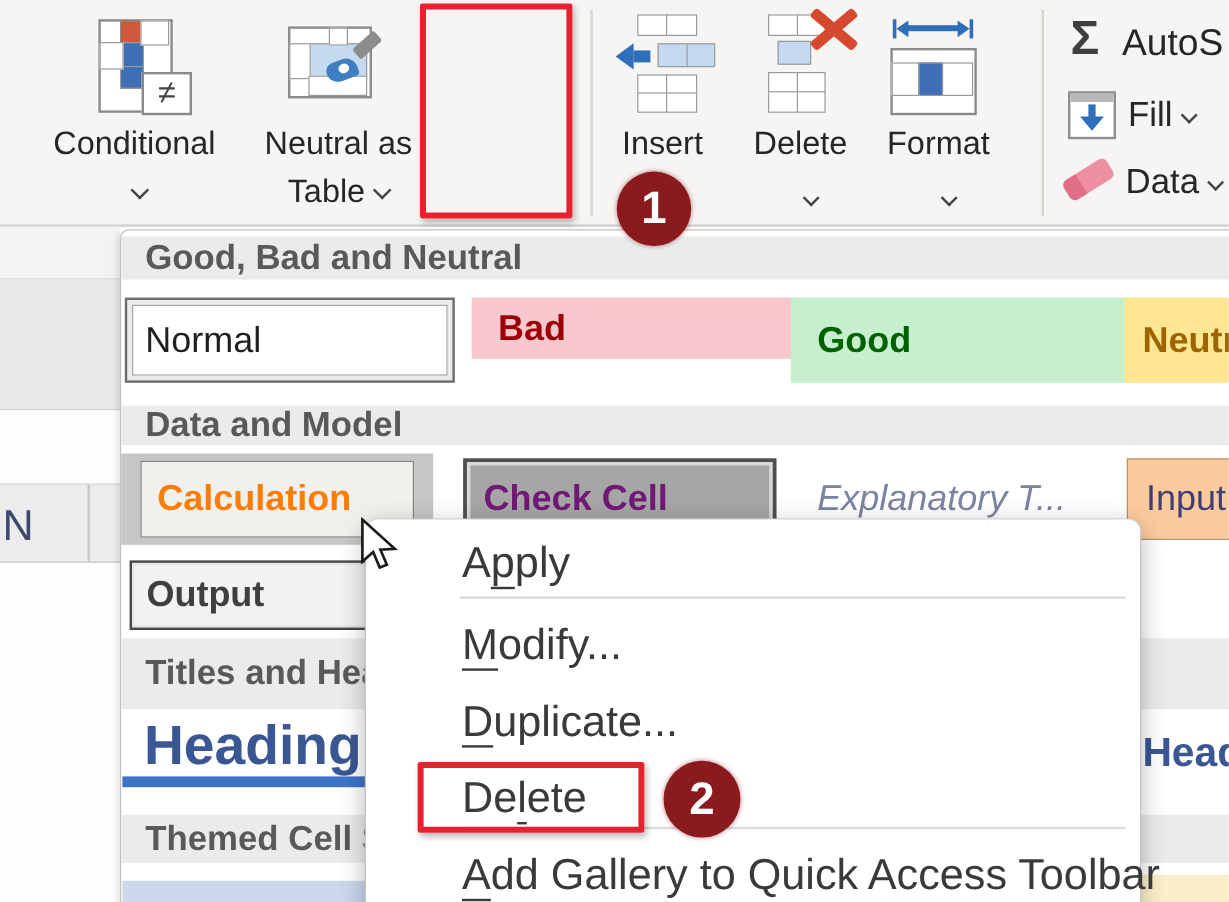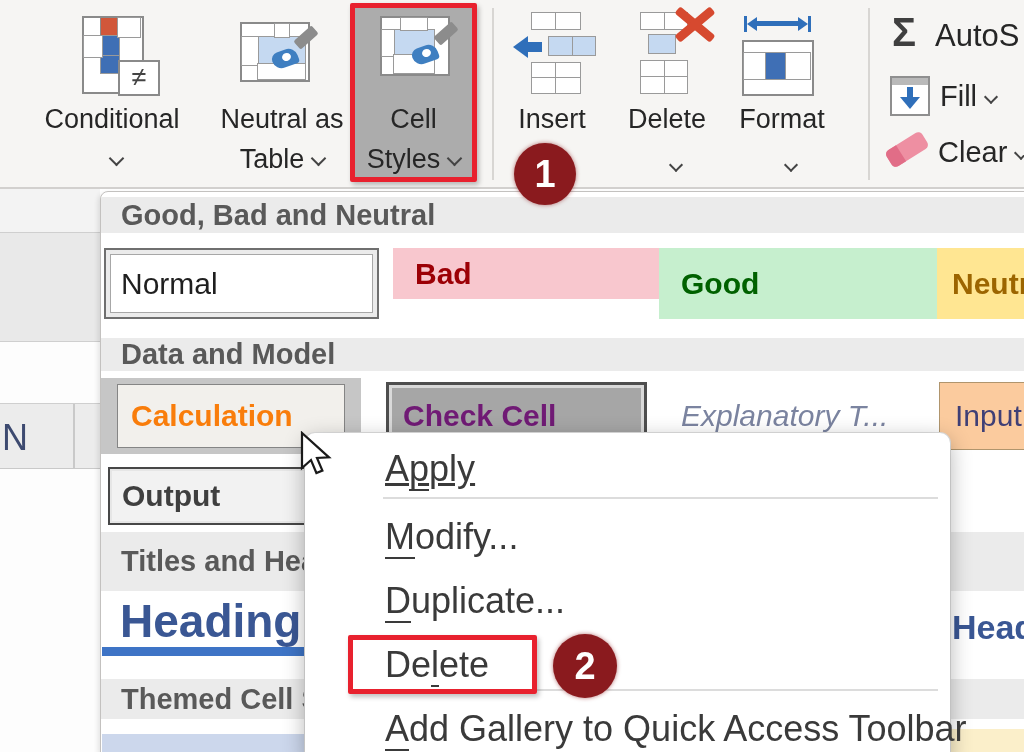--- a/index.html
+++ b/index.html
@@ -99,35 +99,20 @@
       </div>
       <div class="brush" style="left:268px;top:30px;">
         <div class="handle"></div>
           <div class="tip"></div>
           <div class="dot"></div>
       </div>
       <div class="rb-label" style="left:212px;top:104px;width:140px;"><span>Neutral as</span></div>
       <div class="rb-label" style="left:212px;top:144px;width:140px;"><span>Table</span><span class="chev"></span></div>
     </div>
 
-    <div class="cellstyles-btn">
-      <div class="grid-ic" style="left:28px;top:12px;width:66px;height:56px;background:#fff;">
-        <div class="gcell" style="left:11px;top:11px;width:40px;height:26px;background:#c5d9f1;border-color:#9a9a9a;"></div>
-        <div class="gcell" style="left:-1px;top:11px;width:12px;height:26px;"></div>
-        <div class="gcell" style="left:18px;top:-1px;width:26px;height:12px;"></div>
-        <div class="gcell" style="left:11px;top:36px;width:40px;height:18px;"></div>
-      </div>
-      <div class="brush" style="left:56px;top:22px;">
-        <div class="handle"></div>
-          <div class="tip"></div>
-          <div class="dot"></div>
-      </div>
-      <div class="rb-label" style="left:0px;top:100px;width:123px;"><span>Cell</span></div>
-      <div class="rb-label" style="left:0px;top:140px;width:123px;"><span>Styles</span><span class="chev"></span></div>
-    </div>
 
     <div class="ribbon-sep" style="left:492px;"></div>
 
     <div>
       <div>
         <div class="gcell" style="left:531px;top:12px;width:24px;height:16px;"></div>
         <div class="gcell" style="left:555px;top:12px;width:24px;height:16px;"></div>
         <div style="position:absolute;left:513px;top:36px;width:0;height:0;border-top:11px solid transparent;border-bottom:11px solid transparent;border-right:15px solid #2f6fba;"></div>
         <div style="position:absolute;left:528px;top:42px;width:14px;height:10px;background:#2f6fba;"></div>
         <div class="gcell" style="left:548px;top:36px;width:24px;height:18px;background:#c5d9f1;"></div>
@@ -185,21 +170,21 @@
           <div class="bar"></div>
           <div class="stem"></div>
           <div class="head"></div>
         </div>
       <div class="ed-label" style="left:940px;top:80px;"><span>Fill</span><span class="chev sm"></span></div>
     </div>
     <div>
       <div class="eraser">
           <div class="cap"></div>
         </div>
-      <div class="ed-label" style="left:938px;top:136px;"><span>Clear</span><span class="chev sm"></span></div>
+      <div class="ed-label" style="left:938px;top:136px;"><span>Data</span><span class="chev sm"></span></div>
     </div>
   </div>
 
   <div class="ws">
     <div class="b1"></div>
       <div class="b2"></div>
       <div class="b3"></div>
       <div class="b4"></div>
     <div class="vline"></div>
     <div class="ntext">N</div>
@@ -255,21 +240,21 @@
 
     <div class="band" style="top:487px;height:40px;">
       <div class="btxt clipbox" style="width:183px;">Themed Cell Styles</div>
     </div>
 
     <div class="frag" style="left:1px;top:542px;width:277px;height:19px;background:#ccd7ec;"></div>
     <div class="frag" style="left:836px;top:537px;width:90px;height:24px;background:#fbefca;"></div>
   </div>
 
   <div class="cmenu">
-    <div class="mi" style="top:8px;height:56px;text-decoration:underline;">
+    <div class="mi" style="top:8px;height:56px;">
       <span><span>A</span><span class="acc">p</span><span>ply</span></span>
     </div>
     <div class="msep" style="top:64px;"></div>
     <div class="mi" style="top:76px;height:56px;">
       <span><span></span><span class="acc">M</span><span>odify...</span></span>
     </div>
     <div class="mi" style="top:140px;height:56px;">
       <span><span></span><span class="acc">D</span><span>uplicate...</span></span>
     </div>
     <div class="mi" style="top:206px;height:52px;">

